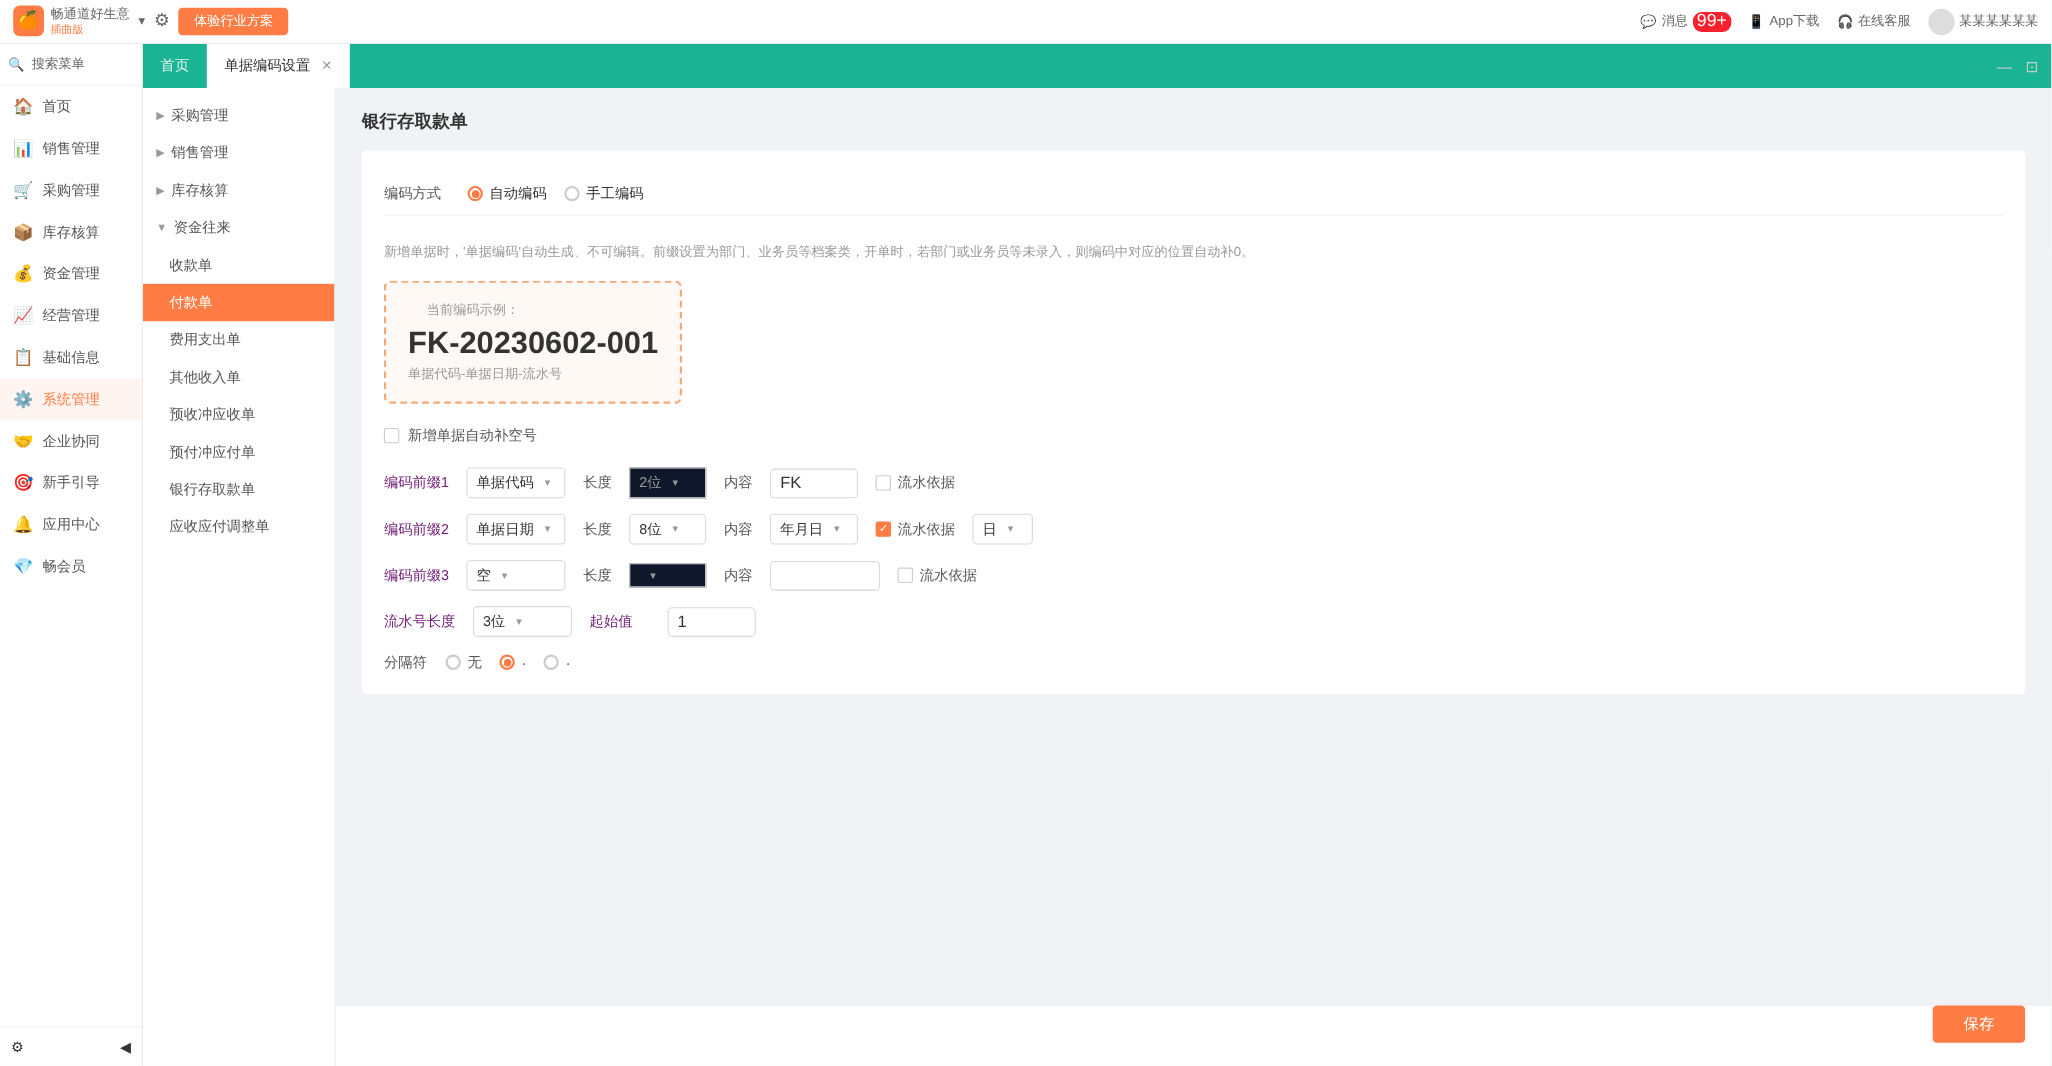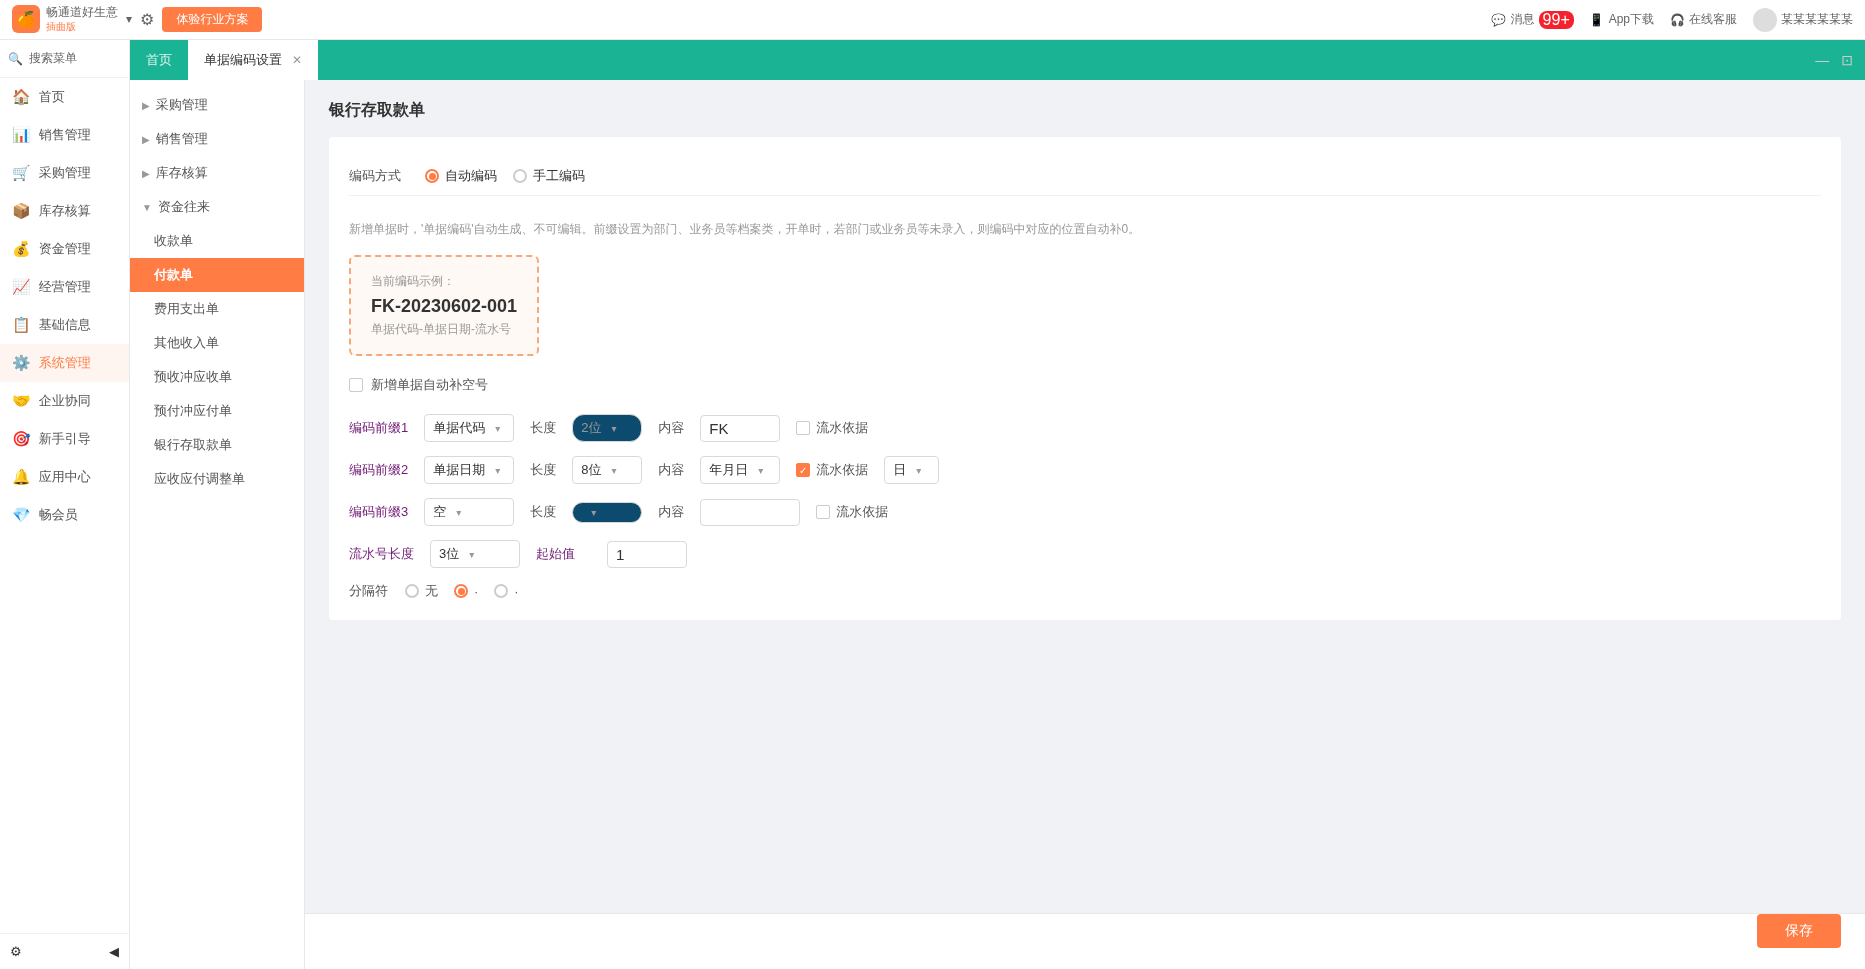--- a/index.html
+++ b/index.html
@@ -123,21 +123,21 @@
       font-size: 13px;
     }
     .sub-menu-chevron { font-size: 10px; color: #999; }
     .sub-menu-items { padding-left: 0; }
     .sub-menu-item {
       padding: 8px 12px 8px 24px;
       cursor: pointer;
       font-size: 13px;
       color: #555;
     }
-    .sub-menu-item.active { background: #ff7d45; color: #fff; border-radius: 0; font-weight: bold; }
+    .sub-menu-item.active { background: #ff7d45; color: #fff; border-radius: 0; }
 
     
     .main-content {
       flex: 1;
       overflow-y: auto;
       background: #f0f2f5;
       padding: 20px 24px;
     }
 
     .page-title { font-size: 16px; font-weight: bold; color: #333; margin-bottom: 16px; }
@@ -170,22 +170,22 @@
 
     
     .preview-box {
       border: 2px dashed #f5a97a;
       background: #fff9f5;
       border-radius: 6px;
       padding: 16px 20px;
       display: inline-block;
       margin-bottom: 20px;
     }
-    .preview-label { font-size: 12px; color: #999; margin-bottom: 6px; }
-    .preview-code { font-size: 18px; font-weight: bold; color: #333; margin-bottom: 4px; }
+    .preview-label { font-size: 12px; color: #999; margin-bottom: 6px; margin-left: 17px; }
+    .preview-code { font-size: 28px; font-weight: bold; color: #333; margin-bottom: 4px; }
     .preview-desc { font-size: 12px; color: #999; }
 
     
     .auto-fill-row {
       display: flex;
       align-items: center;
       gap: 8px;
       margin-bottom: 20px;
       font-size: 13px;
       color: #555;
@@ -211,26 +211,26 @@
       background: #fff;
       font-size: 13px;
       color: #333;
     }
     .select-arrow { font-size: 10px; color: #999; margin-left: 4px; }
     .length-label { font-size: 13px; color: #555; }
     .length-select {
       display: flex;
       align-items: center;
       border: 1px solid #d9d9d9;
-      border-radius: 12px;
+      border-radius: 0;
       padding: 4px 8px;
       gap: 6px;
       min-width: 70px;
       cursor: pointer;
-      background: #0c4a6e;
+      background: #0f172a;
       font-size: 13px;
       color: #999;
     }
     .content-label { font-size: 13px; color: #555; }
     .content-input {
       border: 1px solid #d9d9d9;
       border-radius: 4px;
       padding: 4px 8px;
       min-width: 80px;
       font-size: 15px;

